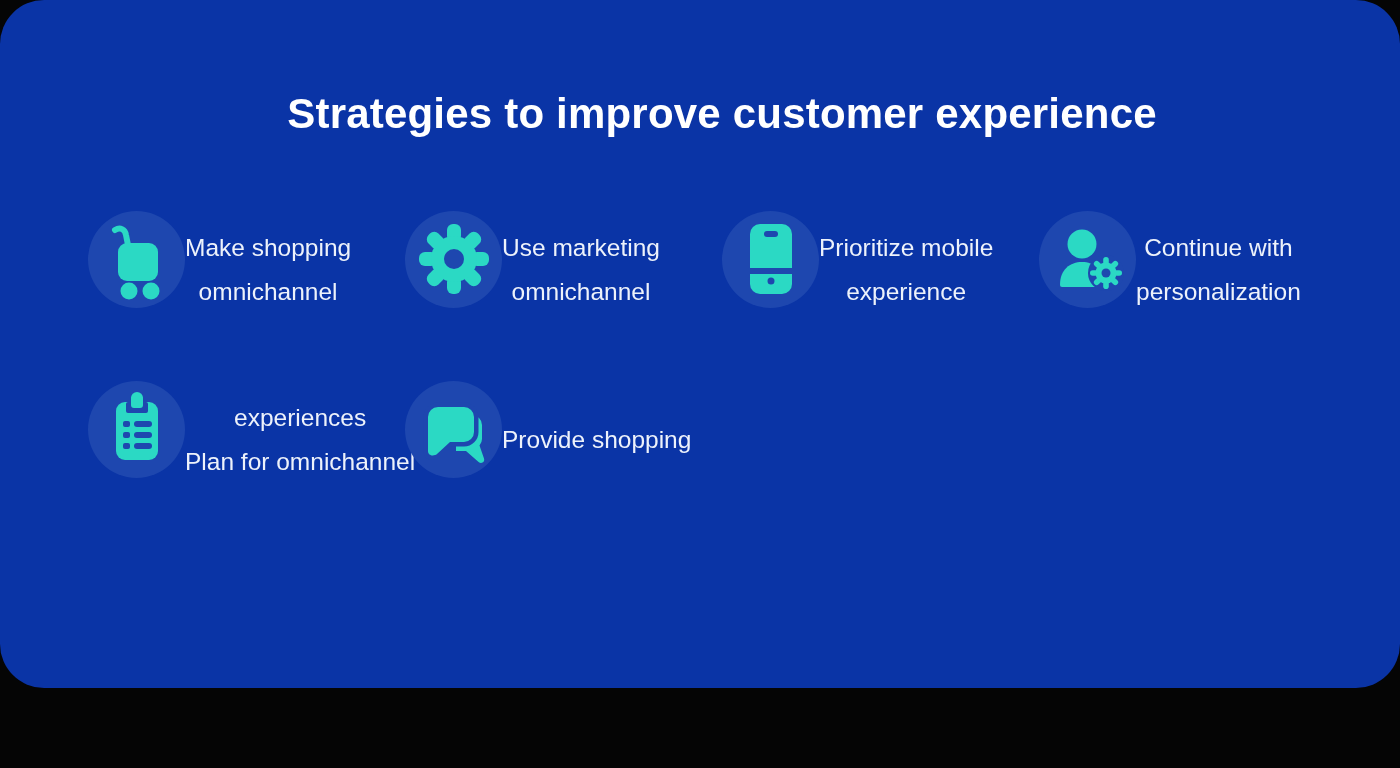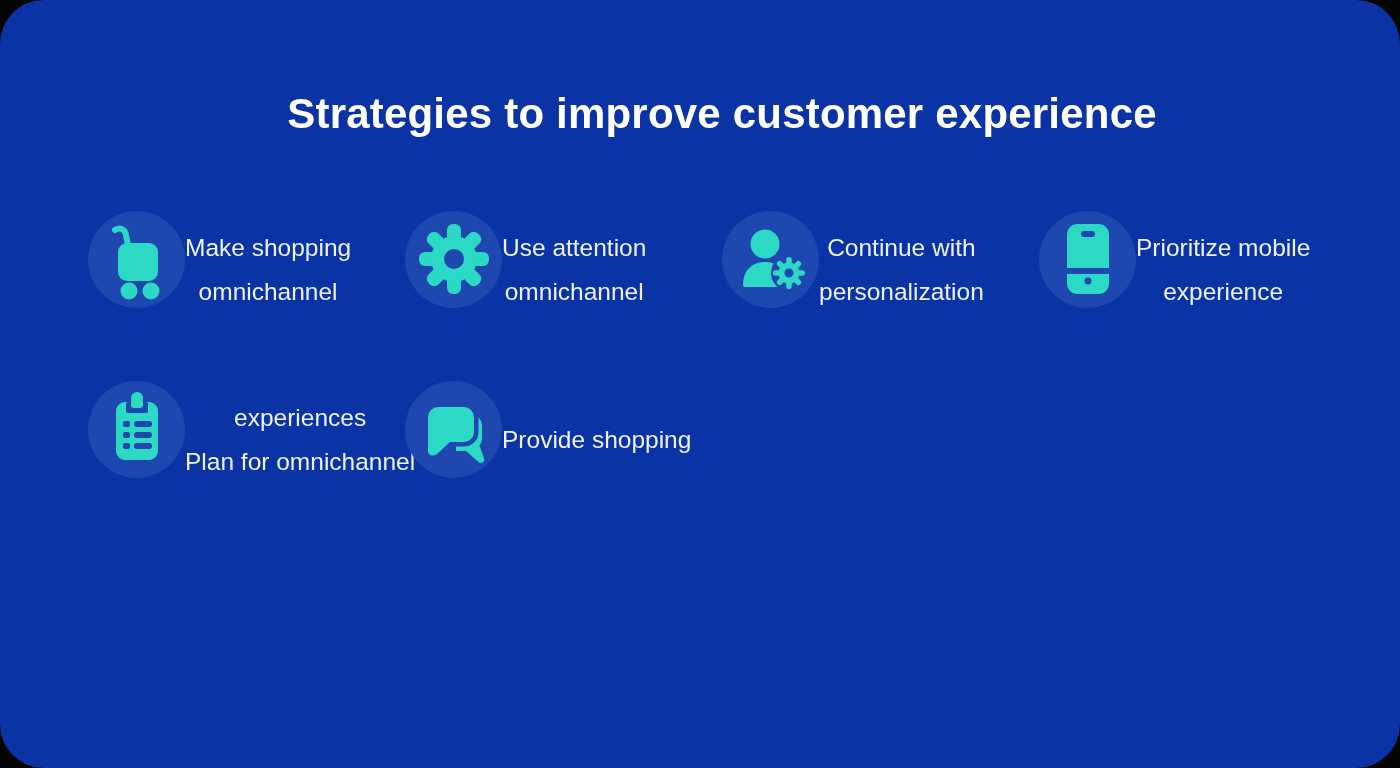--- a/index.html
+++ b/index.html
@@ -13,21 +13,21 @@
   *{box-sizing:border-box;}
   html,body{margin:0;padding:0;}
   body{
     width:1400px;height:768px;
     background:var(--canvas-bg);
     font-family:"Liberation Sans", sans-serif;
     overflow:hidden;
   }
   .panel{
     position:relative;
-    width:1400px;height:768px;
+    width:1400px;height:688px;
     background:var(--panel-bg);
     border-radius:44px;
     overflow:hidden;
     padding-left:44px;
   }
   .title{
     margin:0;
     padding-top:90px;
     text-align:center;
     font-size:42px;
@@ -106,22 +106,37 @@
             <rect x="41" y="13" width="14" height="18" rx="6" transform="rotate(180 48 48)"></rect>
             <rect x="41" y="13" width="14" height="18" rx="6" transform="rotate(225 48 48)"></rect>
             <rect x="41" y="13" width="14" height="18" rx="6" transform="rotate(270 48 48)"></rect>
             <rect x="41" y="13" width="14" height="18" rx="6" transform="rotate(315 48 48)"></rect>
             <circle cx="48" cy="48" r="23"></circle>
           </g>
           <circle class="ic-detail" cx="48" cy="48" r="10"></circle>
         </svg>
       </div>
       <div class="label">
-        <span>Use attention</span>
+        <span>Use marketing</span>
         <span>omnichannel</span>
+      </div>
+    </div>
+
+    <div class="card">
+      <div class="icon-circle">
+        <svg width="96" height="96" viewBox="0 0 96 96">
+          <rect class="ic-fill" x="27" y="13" width="42" height="70" rx="10"></rect>
+          <rect class="ic-detail" x="41" y="20" width="14" height="6" rx="3"></rect>
+          <rect class="ic-detail" x="27" y="57" width="42" height="6"></rect>
+          <circle class="ic-detail" cx="48" cy="70" r="3.5"></circle>
+        </svg>
+      </div>
+      <div class="label">
+        <span>Prioritize mobile</span>
+        <span>experience</span>
       </div>
     </div>
 
     <div class="card">
       <div class="icon-circle">
         <svg width="96" height="96" viewBox="0 0 96 96">
           <circle class="ic-fill" cx="42" cy="33" r="14.5"></circle>
           <path class="ic-fill" d="M20,74 c0,-15.5 10,-23 22,-23 c12,0 22,7.5 22,23 a2,2 0 0 1 -2,2 H22 a2,2 0 0 1 -2,-2 z"></path>
           <circle class="ic-detail" cx="66" cy="62" r="18"></circle>
           <g class="ic-fill">
@@ -140,35 +155,20 @@
       </div>
       <div class="label">
         <span>Continue with</span>
         <span>personalization</span>
       </div>
     </div>
 
     <div class="card">
       <div class="icon-circle">
         <svg width="96" height="96" viewBox="0 0 96 96">
-          <rect class="ic-fill" x="27" y="13" width="42" height="70" rx="10"></rect>
-          <rect class="ic-detail" x="41" y="20" width="14" height="6" rx="3"></rect>
-          <rect class="ic-detail" x="27" y="57" width="42" height="6"></rect>
-          <circle class="ic-detail" cx="48" cy="70" r="3.5"></circle>
-        </svg>
-      </div>
-      <div class="label">
-        <span>Prioritize mobile</span>
-        <span>experience</span>
-      </div>
-    </div>
-
-    <div class="card">
-      <div class="icon-circle">
-        <svg width="96" height="96" viewBox="0 0 96 96">
           <rect class="ic-fill" x="27" y="21" width="42" height="58" rx="9"></rect>
           <rect class="ic-detail" x="37" y="21" width="22" height="11" rx="2"></rect>
           <circle class="ic-fill" cx="48" cy="17" r="6"></circle>
           <rect class="ic-fill" x="42" y="15" width="12" height="12" rx="3"></rect>
           <g class="ic-detail">
             <rect x="34" y="40" width="7" height="6" rx="2"></rect>
             <rect x="45" y="40" width="18" height="6" rx="3"></rect>
             <rect x="34" y="51" width="7" height="6" rx="2"></rect>
             <rect x="45" y="51" width="18" height="6" rx="3"></rect>
             <rect x="34" y="62" width="7" height="6" rx="2"></rect>

